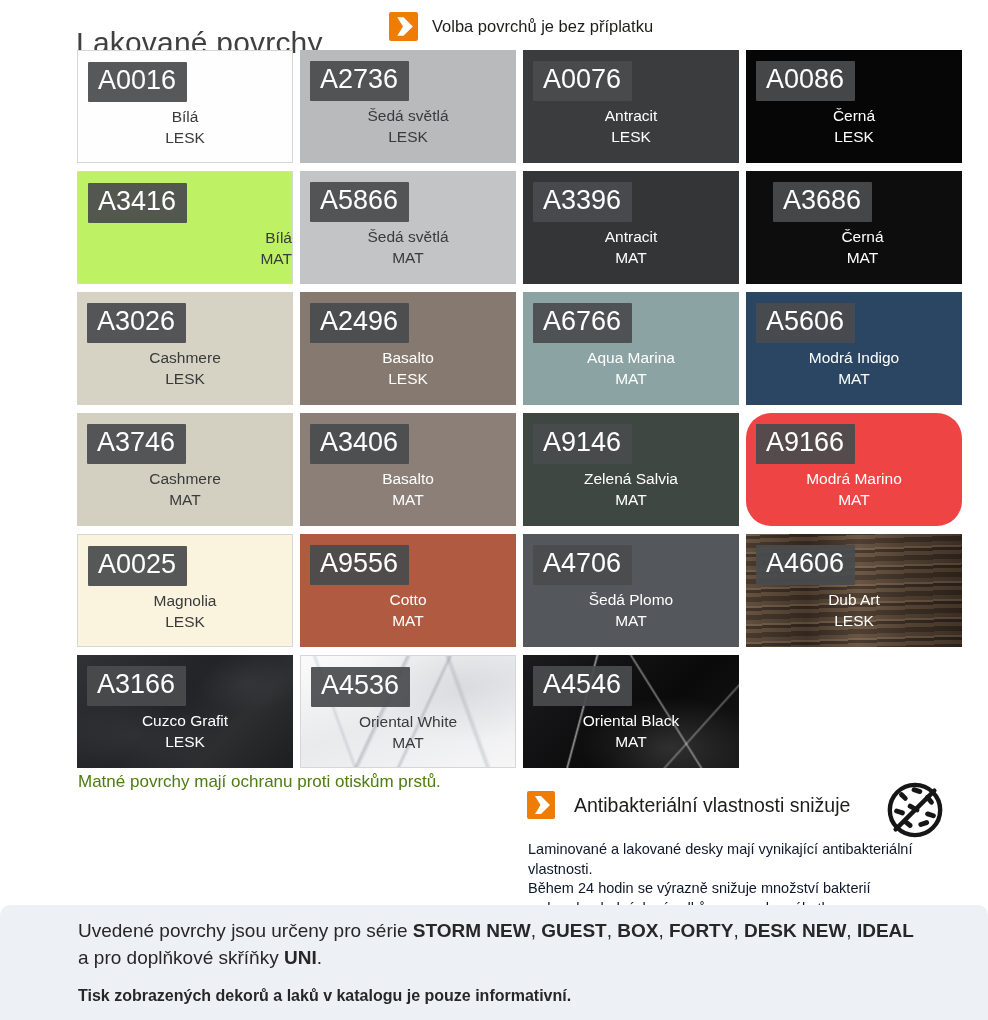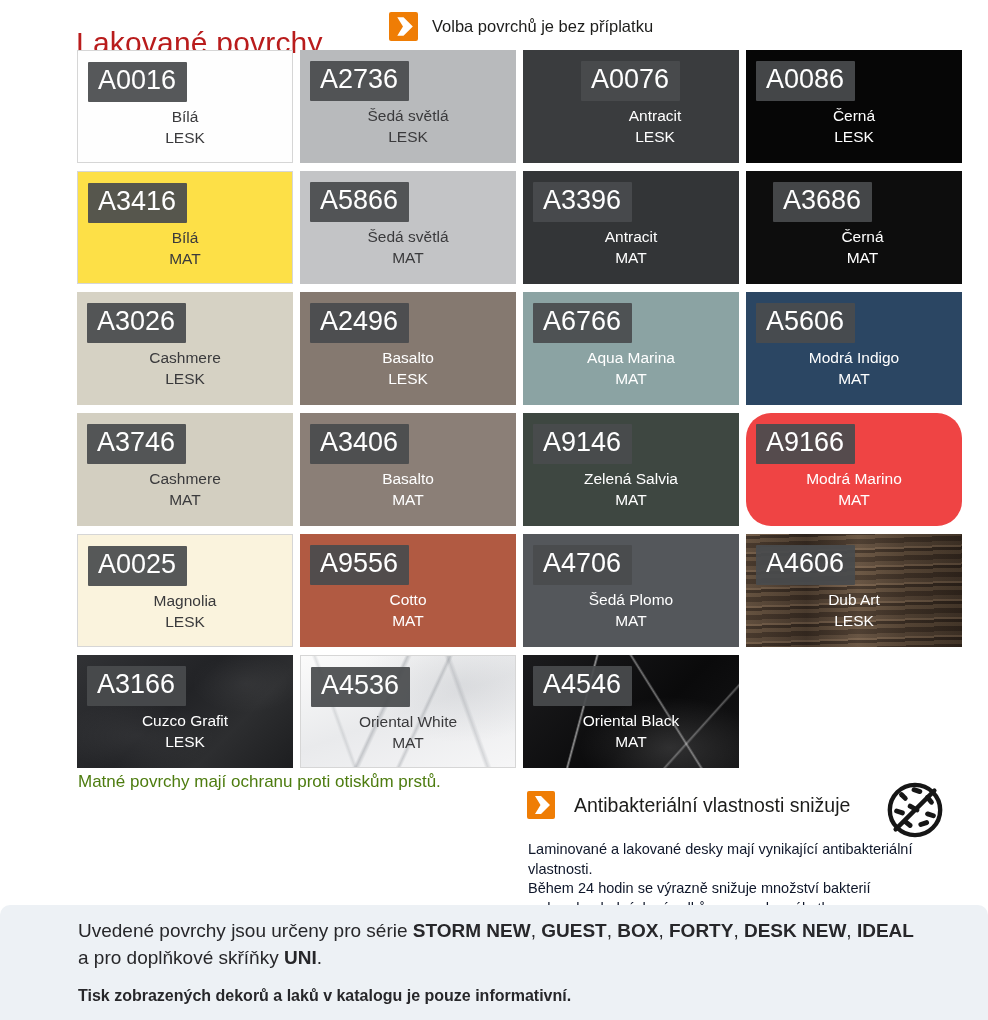--- a/index.html
+++ b/index.html
@@ -4,21 +4,21 @@
 <style>
   html,body{margin:0;padding:0;}
   body{
     width:988px;height:1020px;position:relative;background:#ffffff;
     font-family:"Liberation Sans","DejaVu Sans",sans-serif;
     -webkit-font-smoothing:antialiased;overflow:hidden;
   }
   
   .page-title{
     position:absolute;left:76px;top:6px;
-    font-size:30px;font-weight:300;color:#b91c1c;letter-spacing:.2px;
+    font-size:30px;font-weight:300;color:#404040;letter-spacing:.2px;
   }
   .header-note{
     position:absolute;left:389px;top:12px;display:flex;align-items:center;gap:14px;
   }
   .arrow-icon{width:29px;height:29px;display:block;flex:0 0 auto;}
   .header-note .note-text{font-size:16.5px;color:#1d1d1b;}
   
   .swatch-grid{
     position:absolute;left:77px;top:50px;
     display:grid;grid-template-columns:repeat(4,216px);
@@ -111,31 +111,31 @@
     <div class="swatch dark-text bordered" style="background: rgb(254, 254, 254);">
       <span class="code">A0016</span>
       <span class="name">Bílá</span>
       <span class="finish">LESK</span>
     </div>
     <div class="swatch dark-text" style="background: rgb(184, 186, 188);">
       <span class="code">A2736</span>
       <span class="name">Šedá světlá</span>
       <span class="finish">LESK</span>
     </div>
-    <div class="swatch light-text" style="background: rgb(58, 60, 62); padding-left: 48px;">
+    <div class="swatch light-text" style="background: rgb(58, 60, 62);">
       <span class="code">A0076</span>
       <span class="name">Antracit</span>
       <span class="finish">LESK</span>
     </div>
     <div class="swatch light-text" style="background: rgb(6, 6, 6);">
       <span class="code">A0086</span>
       <span class="name">Černá</span>
       <span class="finish">LESK</span>
     </div>
-    <div class="swatch dark-text bordered" style="background: #fde047;">
+    <div class="swatch dark-text bordered" style="background: #bef264; align-items: flex-end;">
       <span class="code">A3416</span>
       <span class="name">Bílá</span>
       <span class="finish">MAT</span>
     </div>
     <div class="swatch dark-text" style="background: rgb(195, 196, 198);">
       <span class="code">A5866</span>
       <span class="name">Šedá světlá</span>
       <span class="finish">MAT</span>
     </div>
     <div class="swatch light-text" style="background: rgb(51, 53, 55);">

